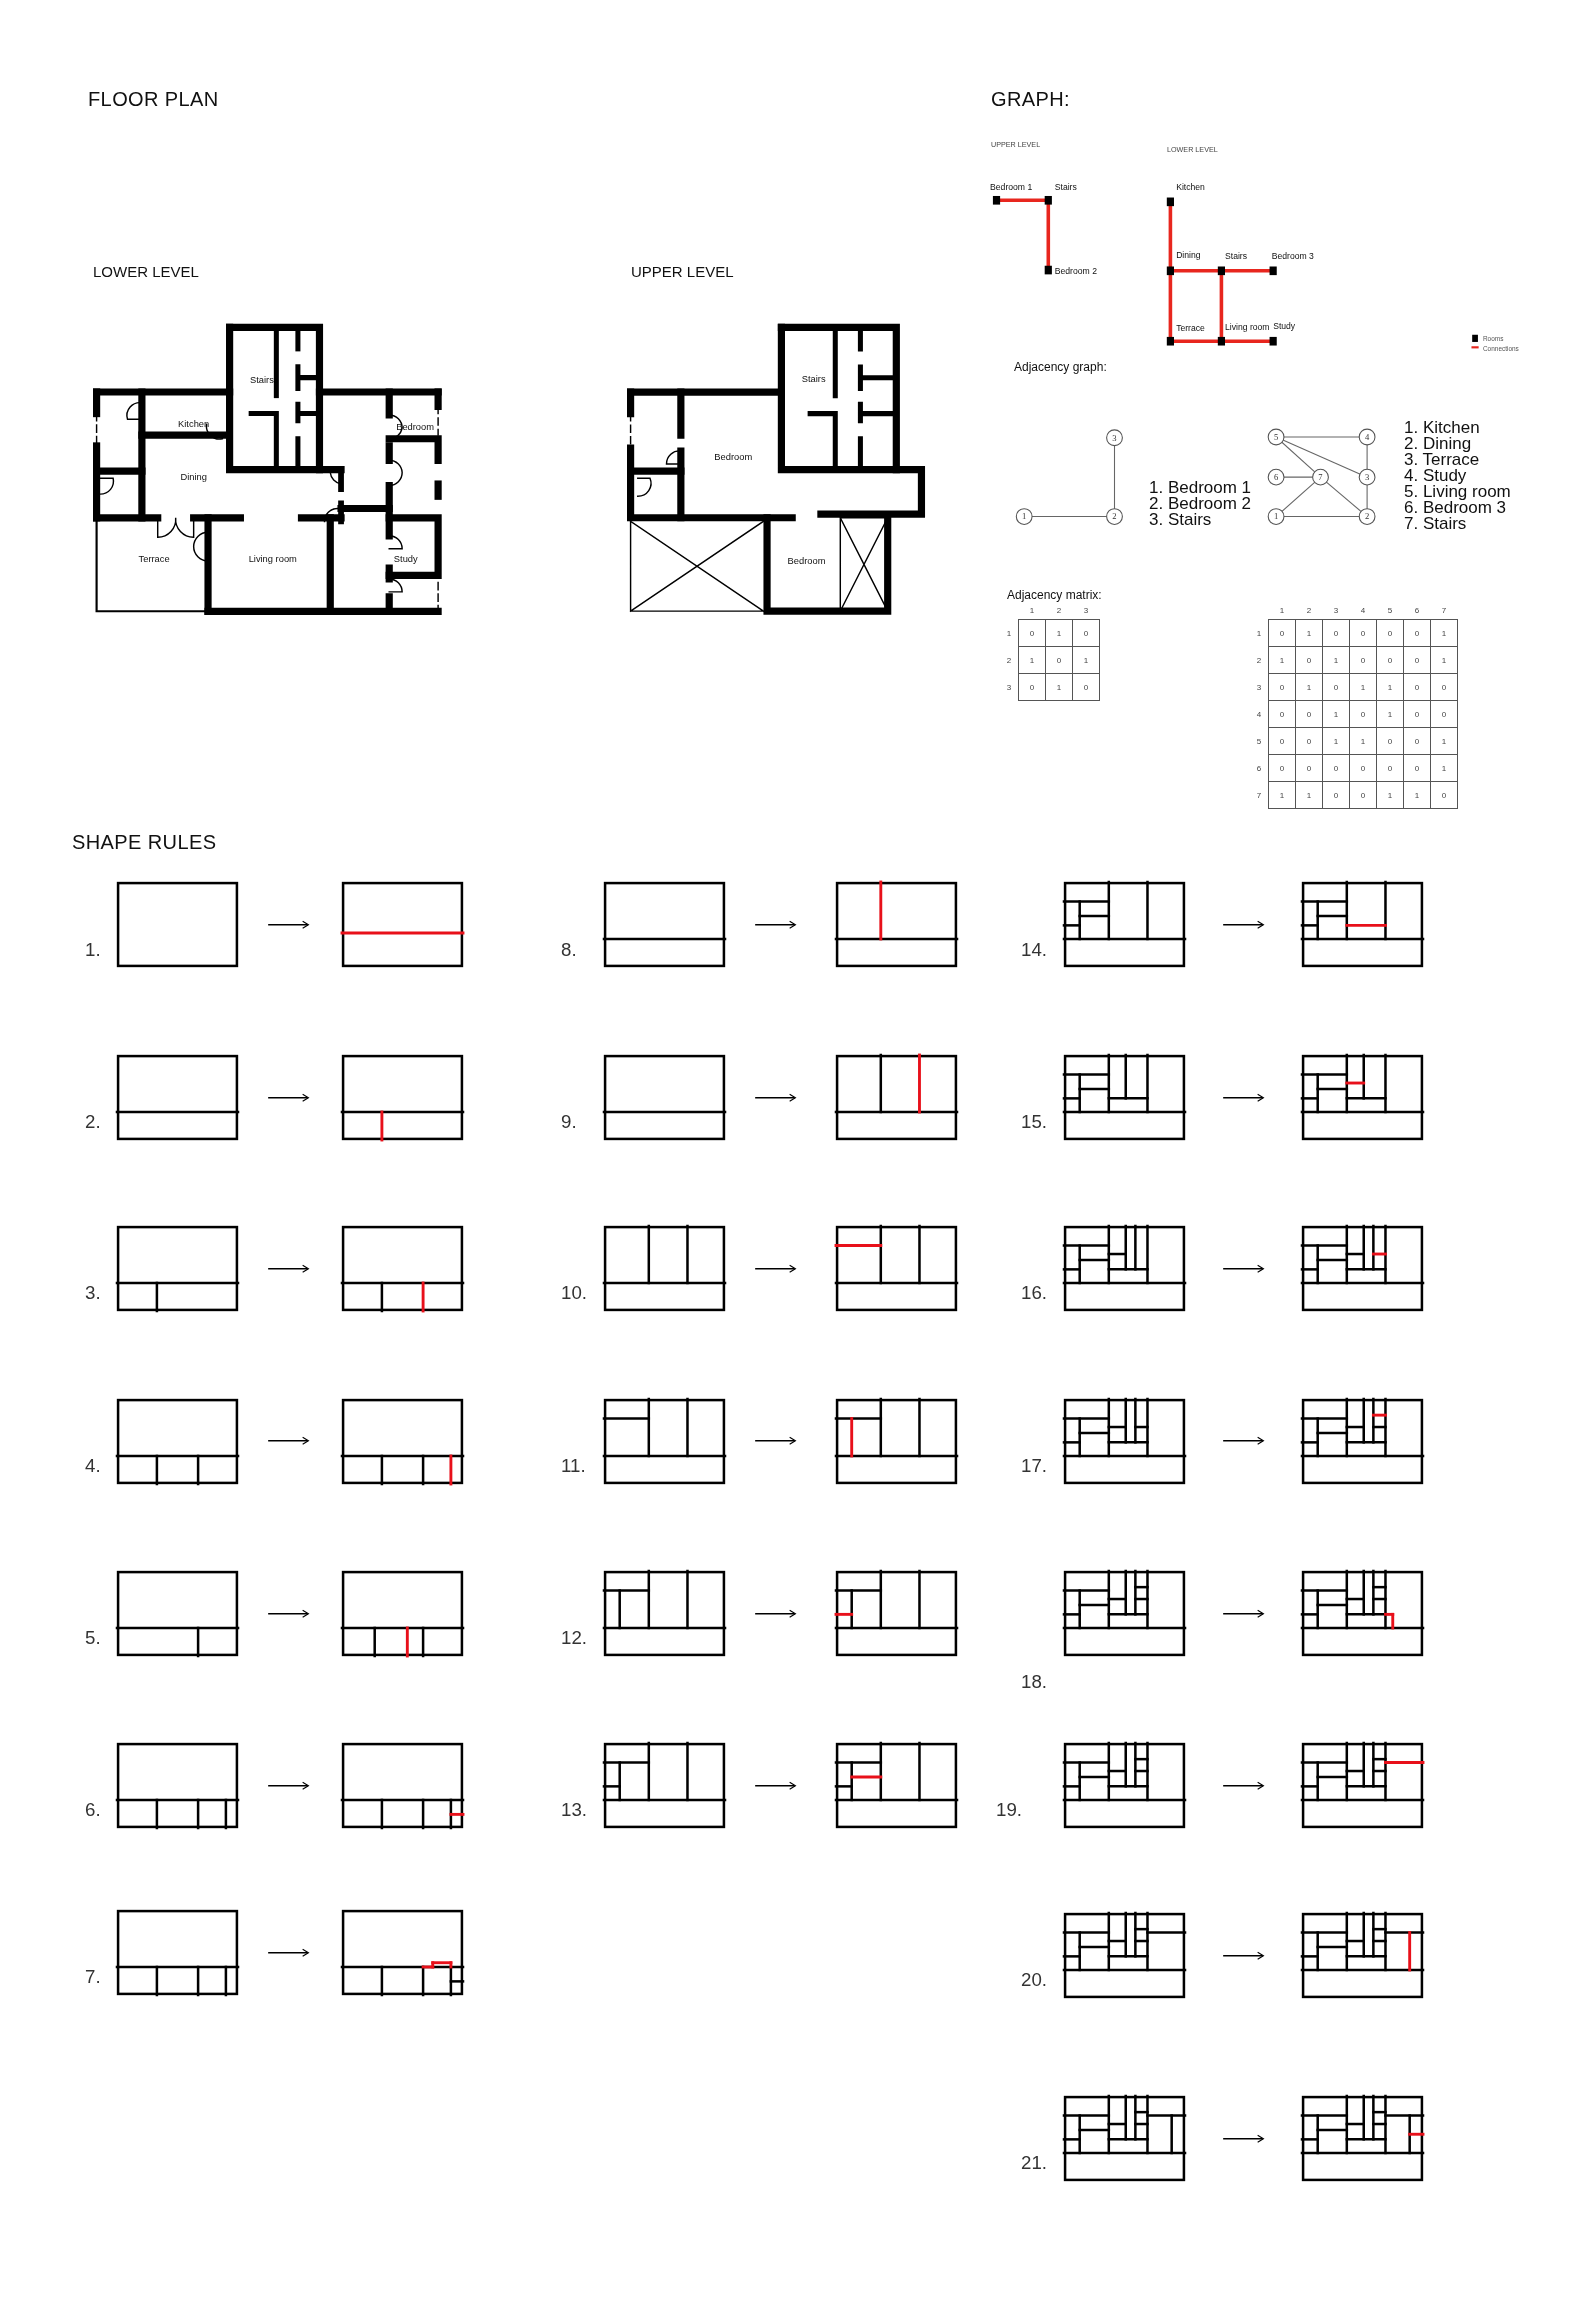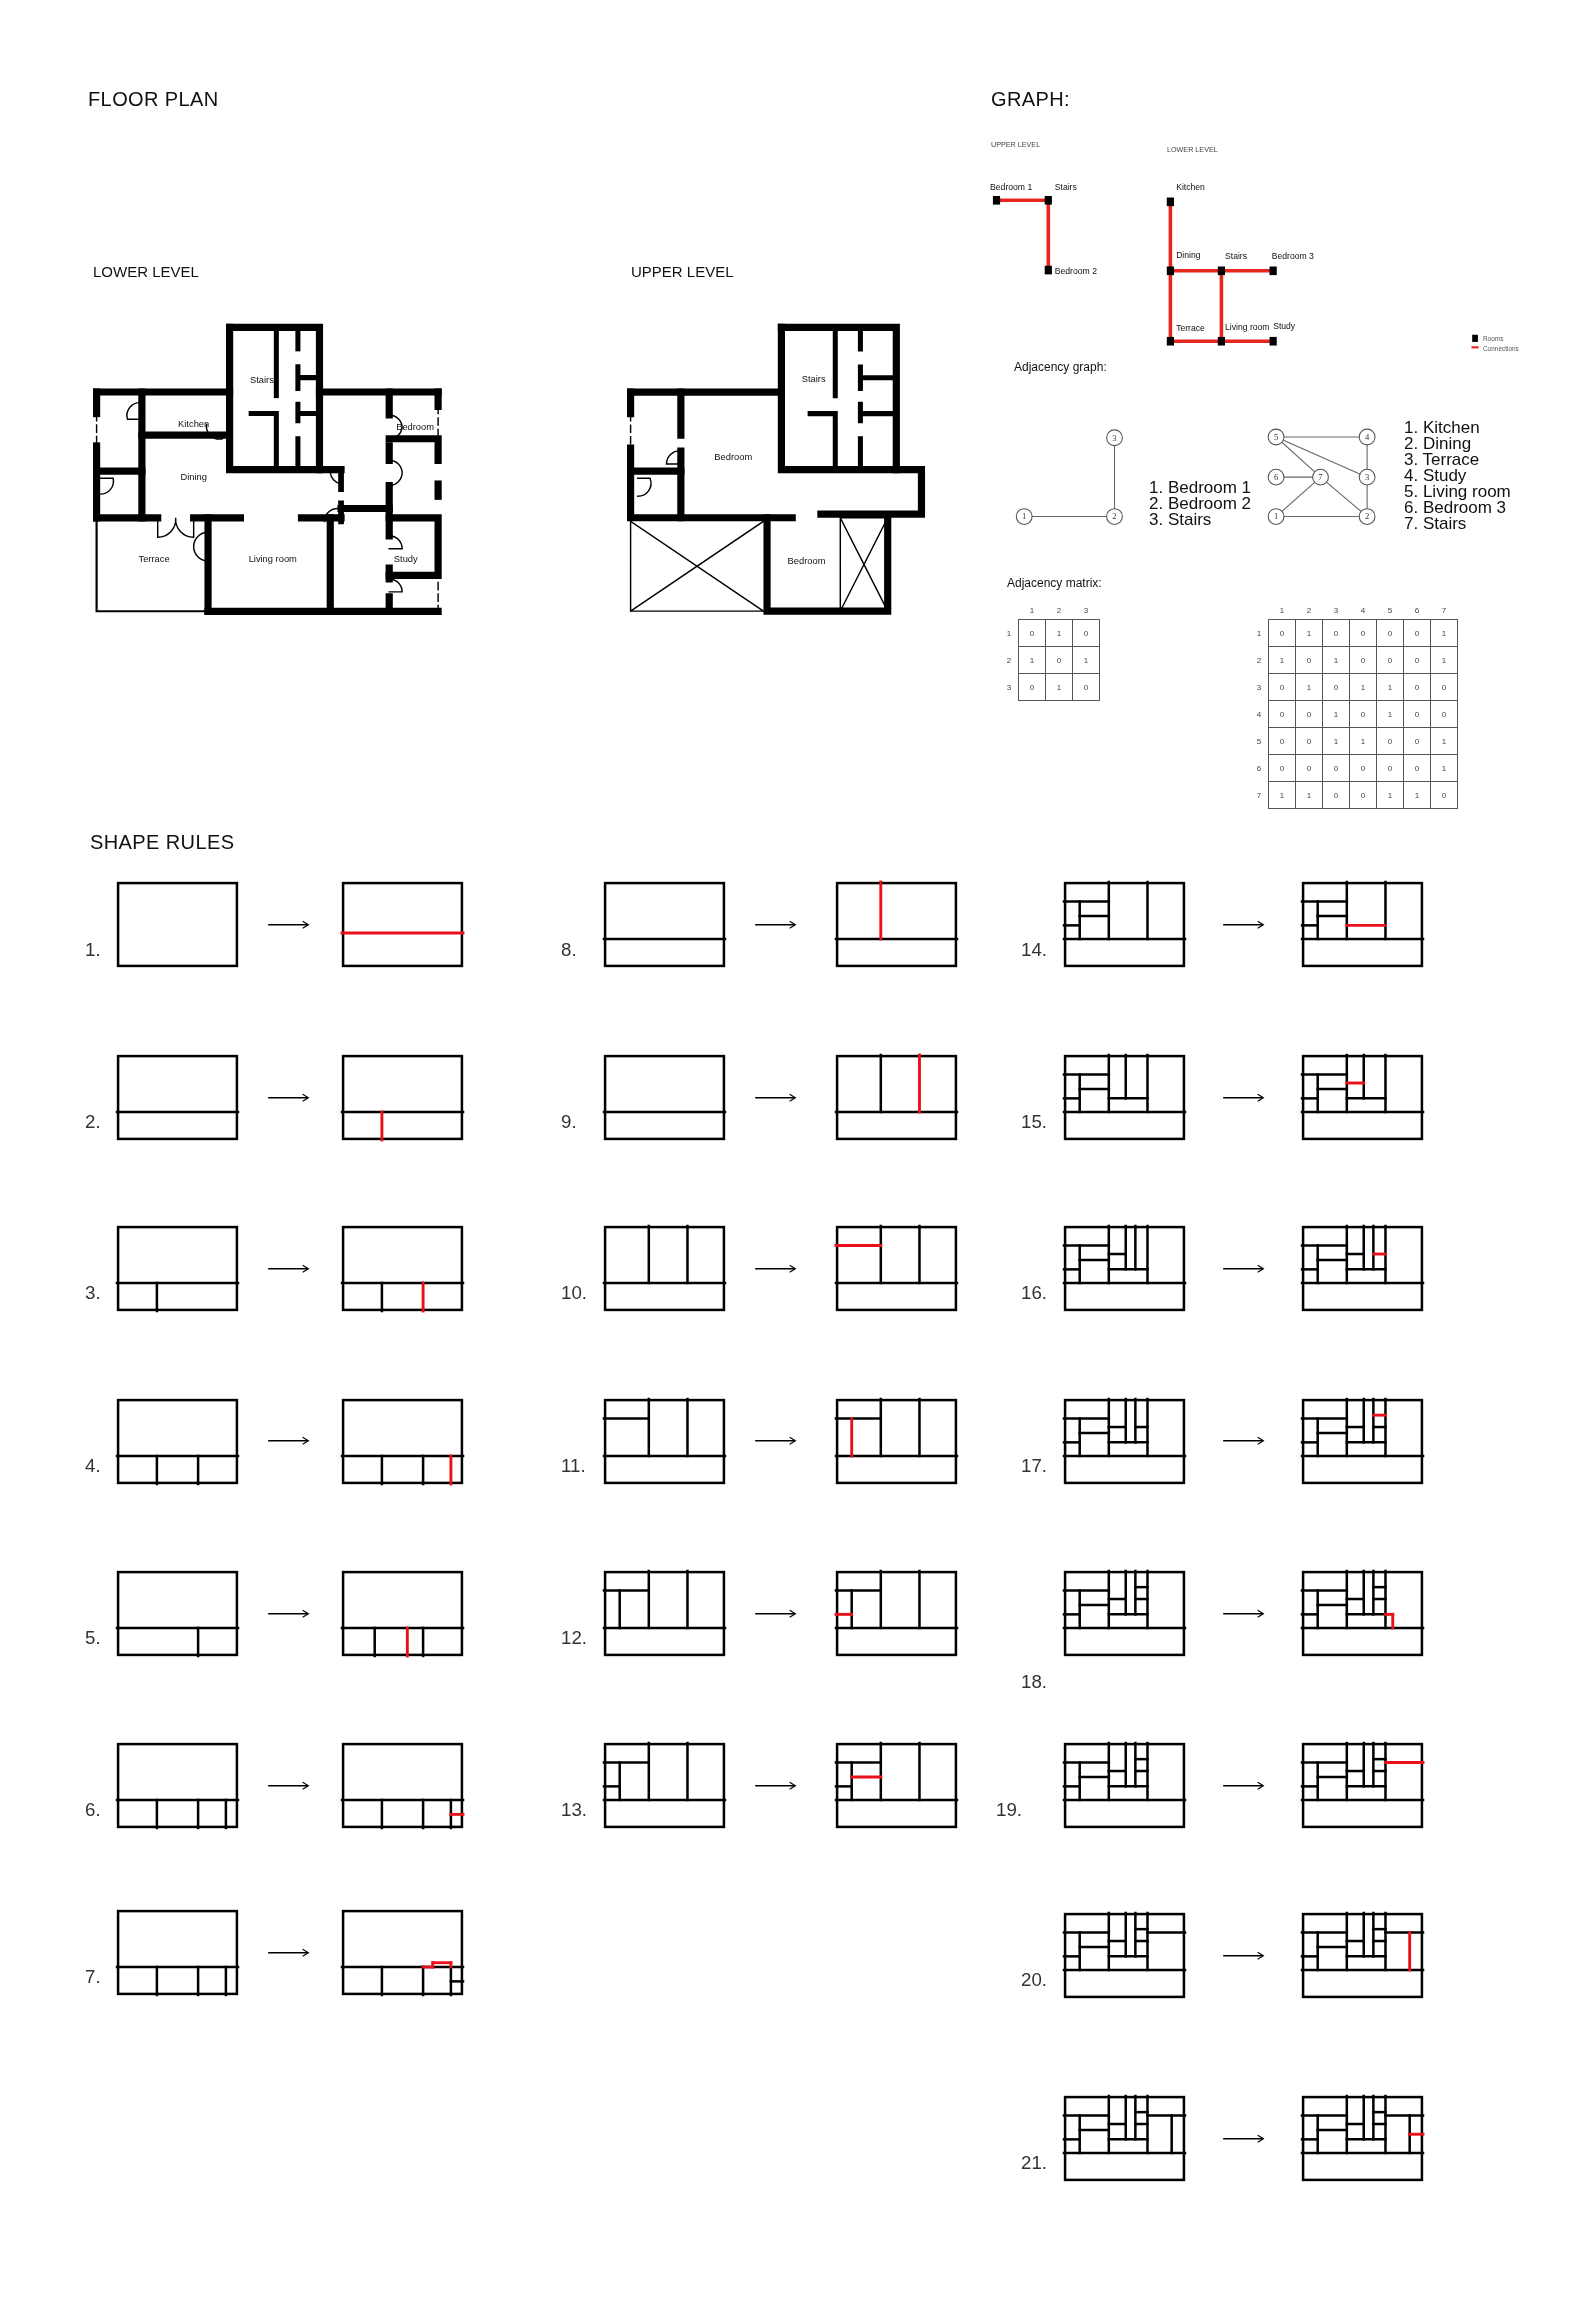--- a/index.html
+++ b/index.html
@@ -17,21 +17,21 @@
   .mat th.rh{width:16px;border:none;}
   .legend-list{font-size:17px;line-height:16px;}
 </style>
 </head>
 <body>
 
 <div class="abs h1" style="left:88px;top:88px;">FLOOR PLAN</div>
 <div class="abs h1" style="left:991px;top:88px;">GRAPH:</div>
 <div class="abs h2" style="left:93px;top:263px;">LOWER LEVEL</div>
 <div class="abs h2" style="left:631px;top:263px;">UPPER LEVEL</div>
-<div class="abs h1" style="left:90px;top:831px;">SHAPE RULES</div>
+<div class="abs h1" style="left:72px;top:831px;">SHAPE RULES</div>
 
 <svg style="left:93px;top:320px;" width="417" height="295" viewBox="0 0 580 410">
   <g fill="none" stroke="#000" stroke-linecap="square">
 
     <path d="M 5 100 L 190 100" stroke-width="10"></path>
     <path d="M 315 100 L 480 100" stroke-width="10"></path>
     <path d="M 190 10 L 190 208 L 345 208" stroke-width="10"></path>
     <path d="M 190 10 L 315 10 L 315 208" stroke-width="10"></path>
     <path d="M 5 100 L 5 130" stroke-width="10"></path>
     <path d="M 5 175 L 5 275" stroke-width="10"></path>
@@ -226,21 +226,21 @@
 <div class="abs legend-list" style="left:1404px;top:420px;">
   <div>1. Kitchen</div>
   <div>2. Dining</div>
   <div>3. Terrace</div>
   <div>4. Study</div>
   <div>5. Living room</div>
   <div>6. Bedroom 3</div>
   <div>7. Stairs</div>
 </div>
 
-<div class="abs h3" style="left:1007px;top:576px;">Adjacency matrix:</div>
+<div class="abs h3" style="left:1007px;top:588px;">Adjacency matrix:</div>
 <table class="mat" id="mat-upper" style="left:1000px;top:601px;">
     <tbody>
       <tr>
         <th class="rh"></th>
         <th>1</th>
         <th>2</th>
         <th>3</th>
       </tr>
       <tr>
         <th class="rh">1</th>

